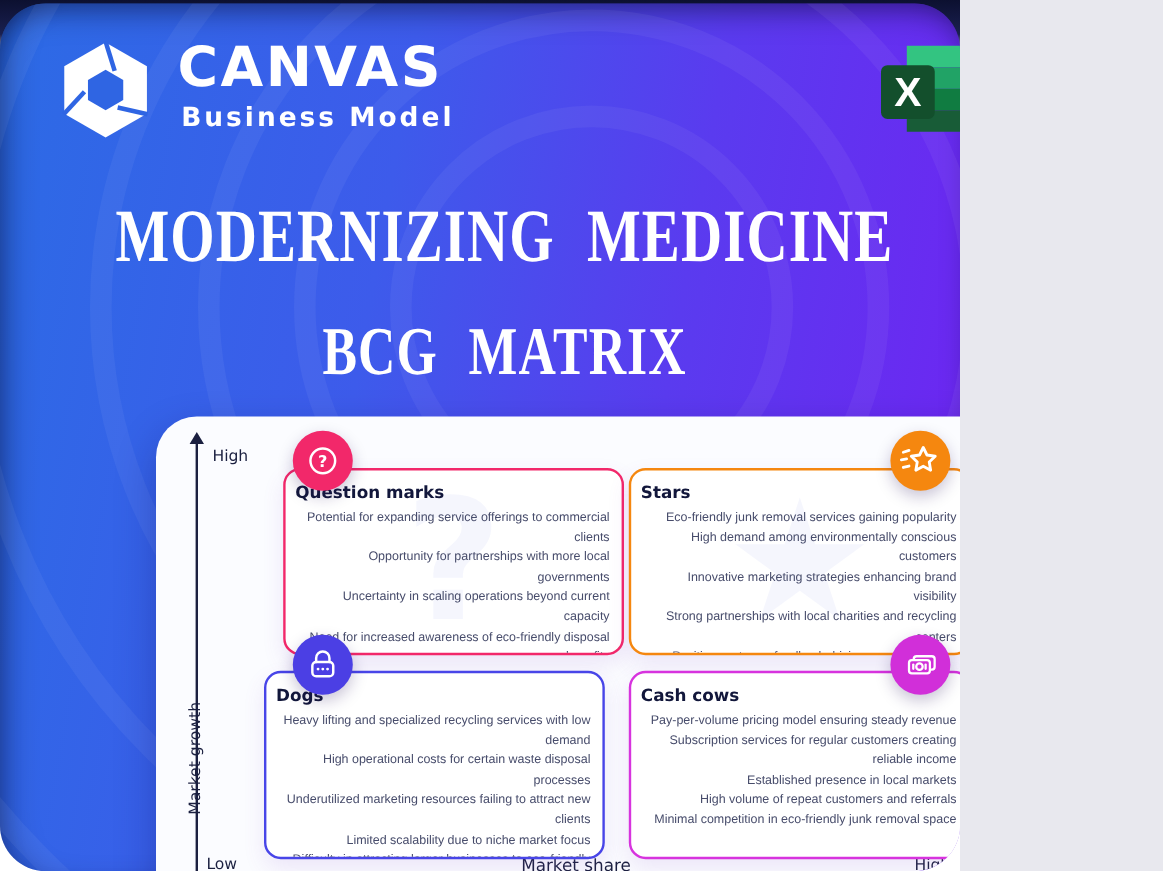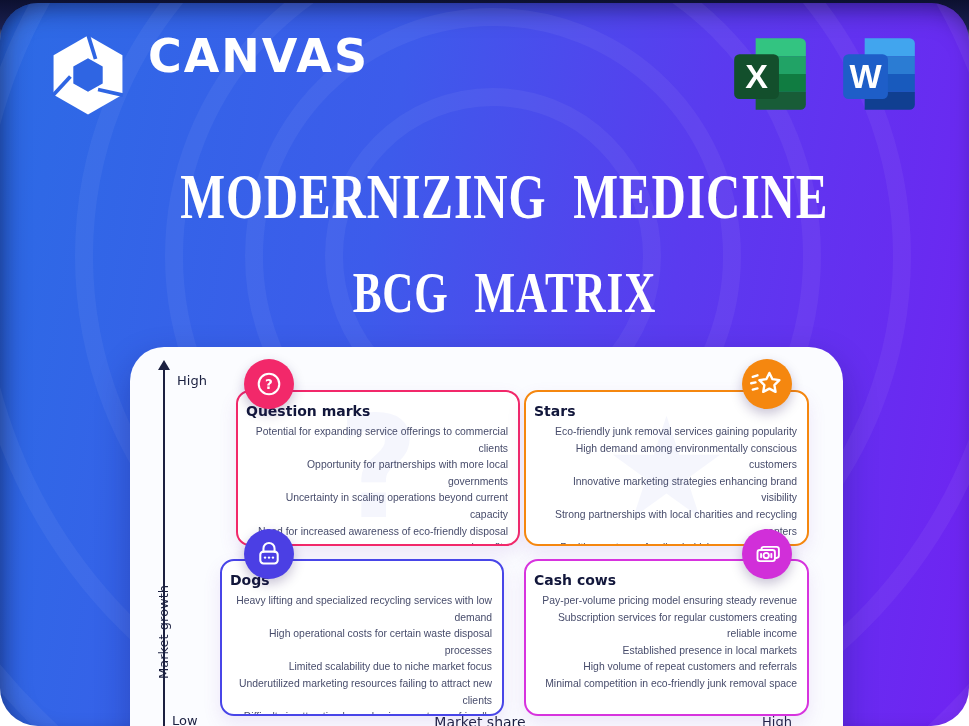--- a/index.html
+++ b/index.html
@@ -1,16 +1,16 @@
 <!DOCTYPE html>
 <html><head>
 <meta charset="utf-8">
 <style>
   html,body{margin:0;padding:0;background:#e8e8ee;}
-  .stage{position:relative;width:969px;height:726px;overflow:hidden;background:#ffffff;
+  .stage{position:relative;width:800px;height:726px;overflow:hidden;background:#ffffff;
          font-family:"Liberation Sans",sans-serif;}
   
   .top-shade{position:absolute;top:0;left:0;right:0;height:52px;
              background:linear-gradient(180deg,#0c1030 0%,#1a2050 55%,rgba(26,32,80,0) 100%);}
   
   .poster{position:absolute;inset:3px 0 0 0;border-radius:38px;overflow:hidden;
           background:linear-gradient(100deg,#2C6BE5 0%,#3D5BEB 38%,#5A3BEF 66%,#7023F2 100%);
           box-shadow:inset 0 16px 26px -12px rgba(5,8,40,.55), inset 20px 0 28px -18px rgba(5,8,40,.45);}
   .arc{position:absolute;border-radius:50%;border:18px solid rgba(255,255,255,0.05);}
   
@@ -83,20 +83,21 @@
     <svg class="logo" viewBox="0 0 100 100">
       <polygon points="50,3 91,26.5 91,73.5 50,97 9,73.5 9,26.5" fill="#ffffff"></polygon>
       <polygon points="50,30 67.5,40 67.5,60 50,70 32.5,60 32.5,40" fill="#2F65E3"></polygon>
       <g stroke="#2F65E3" stroke-width="4.5">
         <path d="M50,2 L59,31"></path>
         <path d="M50,2 L59,31" transform="rotate(120 50 50)"></path>
         <path d="M50,2 L59,31" transform="rotate(240 50 50)"></path>
       </g>
     </svg>
     <div class="brand-name">CANVAS</div>
+    <div class="brand-sub">Business Model</div>
 
     <svg class="office xl" viewBox="0 0 48 48">
       <path d="M16,4 h25 a3,3 0 0 1 3,3 v7 h-28 z" fill="#33C481"></path>
       <rect x="16" y="14" width="28" height="10" fill="#21A366"></rect>
       <rect x="16" y="24" width="28" height="10" fill="#107C41"></rect>
       <path d="M16,34 h28 v7 a3,3 0 0 1 -3,3 h-25 z" fill="#185C37"></path>
       <rect x="4" y="13" width="25" height="25" rx="3" fill="#134F2C"></rect>
       <text x="16.5" y="32" text-anchor="middle" font-family="Liberation Sans, sans-serif" font-size="19" font-weight="bold" fill="#ffffff">X</text>
     </svg>
     <svg class="office wd" viewBox="0 0 48 48">
@@ -143,22 +144,22 @@
           <p class="qitem">Positive customer feedback driving repeat business</p>
         </div>
       </section>
 
       <section class="quad q-dg">
         <div class="wm"></div>
         <h3 class="qtitle">Dogs</h3>
         <div class="qitems">
           <p class="qitem">Heavy lifting and specialized recycling services with low demand</p>
           <p class="qitem">High operational costs for certain waste disposal processes</p>
+          <p class="qitem">Underutilized marketing resources failing to attract new clients</p>
           <p class="qitem">Limited scalability due to niche market focus</p>
-          <p class="qitem">Underutilized marketing resources failing to attract new clients</p>
           <p class="qitem">Difficulty in attracting larger businesses to eco-friendly services</p>
         </div>
       </section>
 
       <section class="quad q-cc">
         <div class="wm"></div>
         <h3 class="qtitle">Cash cows</h3>
         <div class="qitems">
           <p class="qitem">Pay-per-volume pricing model ensuring steady revenue</p>
           <p class="qitem">Subscription services for regular customers creating reliable income</p>

